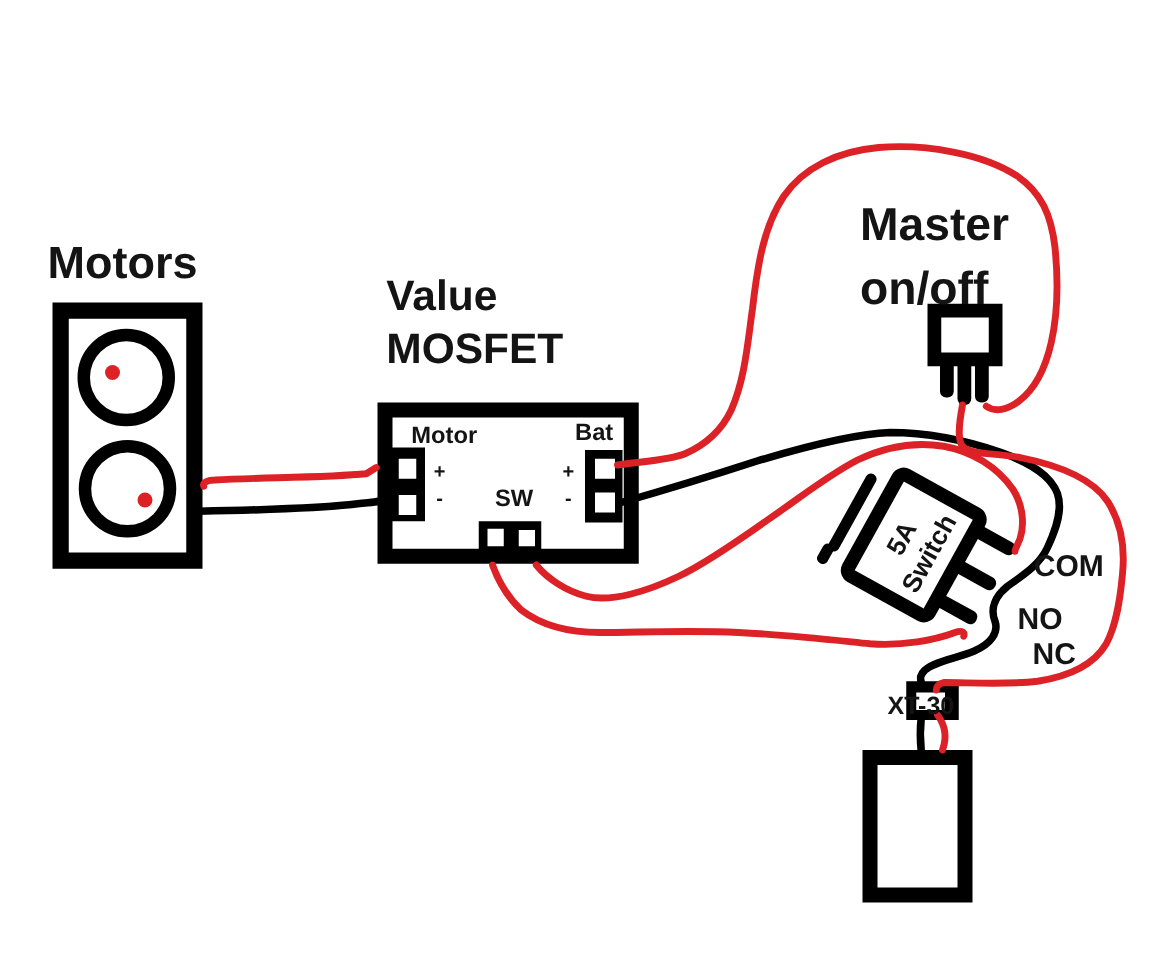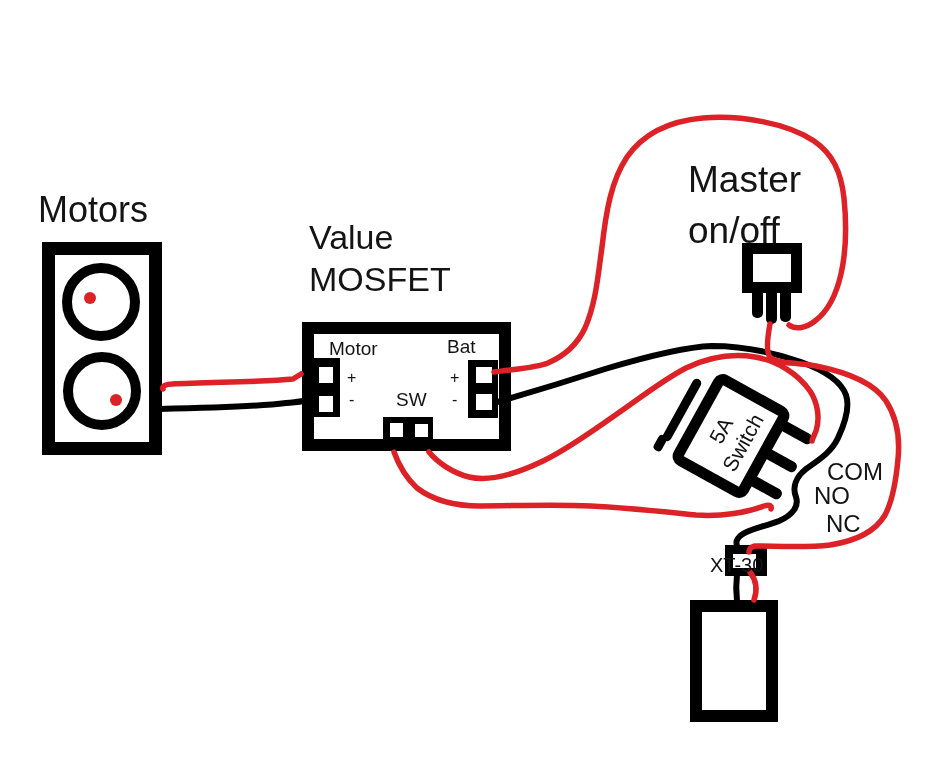--- a/index.html
+++ b/index.html
@@ -4,20 +4,21 @@
 <style>
   * { margin: 0; padding: 0; box-sizing: border-box; }
   html, body { background: #ffffff; }
   body { font-family: "Liberation Sans", "DejaVu Sans", sans-serif; color: #141414; }
   .stage {
     position: relative;
     width: 930px;
     height: 764px;
     background: #ffffff;
     overflow: hidden;
+    font-weight: bold;
   }
   .abs { position: absolute; }
   
   .outline { position: absolute; border: 12px solid #000; background: #fff; }
   
   .label-lg { position: absolute; font-size: 37px; line-height: 1.24; letter-spacing: 0px; white-space: pre; z-index: 10; }
   .label-md { position: absolute; font-size: 24px; line-height: 1.1; white-space: pre; z-index: 10; }
   .label-sm { position: absolute; font-size: 19px; line-height: 1.1; white-space: pre; z-index: 10; }
   .label-xs { position: absolute; font-size: 16px; line-height: 1.1; white-space: pre; z-index: 10; }
   
@@ -51,42 +52,42 @@
     <div class="term-pin" style="left:8px; top:7px; width:16px; height:16px;"></div>
     <div class="term-pin" style="left:8px; top:34px; width:16px; height:16px;"></div>
   </div>
   <div class="term-block" style="left:383px; top:417px; width:50px; height:27px;">
     <div class="term-pin" style="left:7px; top:6px; width:13px; height:14px;"></div>
     <div class="term-pin" style="left:32px; top:7px; width:13px; height:13px;"></div>
   </div>
   <div class="label-lg" style="left:309px; top:216px; font-size:34px;"><span>Value</span>
 <span>MOSFET</span></div>
   <div class="label-sm" style="left:329px; top:339px;">Motor</div>
-  <div class="label-sm" style="left:447px; top:337px;">Bat</div>
+  <div class="label-sm" style="left:460px; top:337px;">Bat</div>
   <div class="label-xs" style="left:347px; top:369px;">+</div>
   <div class="label-xs" style="left:349px; top:391px;">-</div>
   <div class="label-xs" style="left:450px; top:369px;">+</div>
   <div class="label-xs" style="left:452px; top:391px;">-</div>
   <div class="label-sm" style="left:396px; top:390px;">SW</div>
 
   <div class="outline component" style="left:742px; top:243px; width:60px; height:50px; border-width:11px;"></div>
   <div class="leg" style="left:752px; top:291px; width:11px; height:27px;"></div>
   <div class="leg" style="left:766px; top:291px; width:11px; height:33px;"></div>
   <div class="leg" style="left:780px; top:291px; width:11px; height:31px;"></div>
   <div class="label-lg" style="left:688px; top:154px; line-height:1.38;"><span>Master</span>
 <span>on/off</span></div>
 
   <div class="abs component" style="left:725px; top:545px; width:42px; height:31px; background:#000;">
     <div class="abs" style="left:8px; top:9px; width:23px; height:14px; background:#fff;"></div>
   </div>
   <div class="label-sm" style="left:710px; top:554px; font-size:20px;">XT-30</div>
 
   <div class="outline component" style="left:690px; top:600px; width:88px; height:122px;"></div>
 
-  <div class="label-md" style="left:827px; top:441px;margin-top:18px;">COM</div>
+  <div class="label-md" style="left:827px; top:441px;">COM</div>
   <div class="label-md" style="left:814px; top:483px;">NO</div>
   <div class="label-md" style="left:807px; top:511px;margin-left:19px;">NC</div>
 
   <svg class="wires" width="930" height="764" viewBox="0 0 930 764">
 
     <g transform="rotate(29 731 436)">
       <rect x="694" y="390" width="74" height="92" rx="5" fill="#ffffff" stroke="#000000" stroke-width="11"></rect>
       <rect x="671" y="402" width="9" height="70" rx="4.5" fill="#000000"></rect>
       <rect x="668" y="468" width="9" height="17" rx="4" fill="#000000"></rect>
       <rect x="766" y="396" width="38" height="11" rx="5" fill="#000000"></rect>

